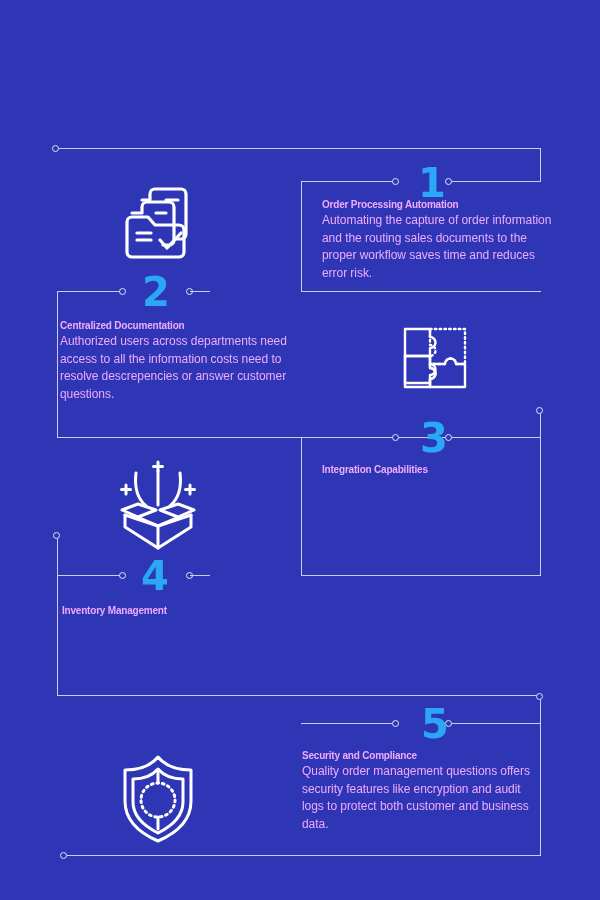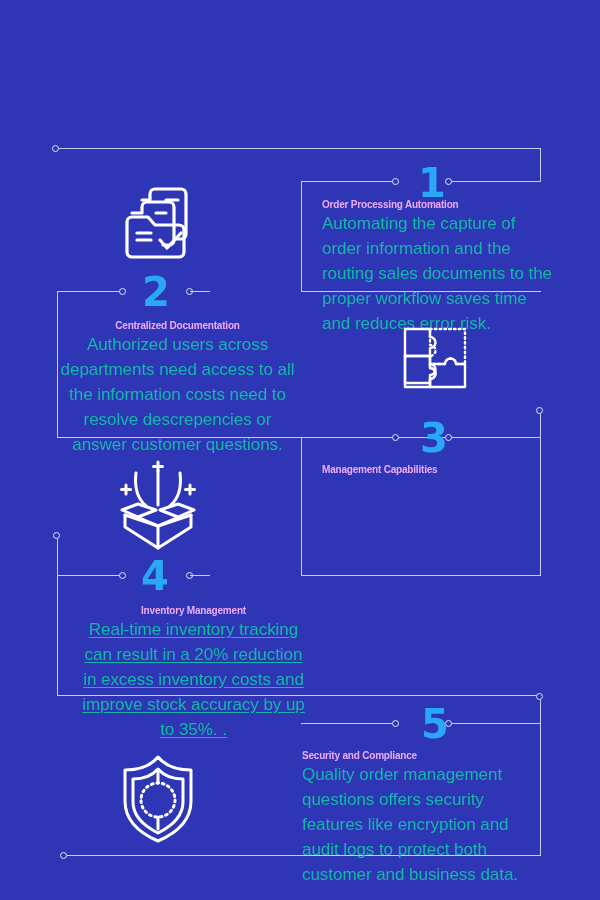--- a/index.html
+++ b/index.html
@@ -65,26 +65,26 @@
   .block{ position:absolute; width:235px; }
   .block .hd{
     font-size:10px;
     font-weight:bold;
     color:#f0abfc;
     letter-spacing:-0.2px;
     margin-bottom:2px;
     white-space:nowrap;
   }
   .block .bd{
-    font-size:17px;
+    font-size:12px;
     line-height:1.47;
-    color:#14b8a6;
+    color:#f0abfc;
     letter-spacing:-0.05px;
   }
-  .block.right-align{ text-align:center; }
+  .block.right-align{ text-align:left; }
   .block.underlined .bd{
     text-decoration:underline;
     text-underline-offset:2px;
   }
 
   
   .icon{ position:absolute; }
   .icon svg{ display:block; }
 </style>
 </head>
@@ -146,26 +146,25 @@
     <div class="hd">Order Processing Automation</div>
     <div class="bd">Automating  the capture of order information and the routing sales documents to the proper workflow saves time and reduces error risk.</div>
   </div>
 
   <div class="block right-align" style="left:60px; top:320px;">
     <div class="hd">Centralized Documentation</div>
     <div class="bd">Authorized users across departments need access to all the information costs need to resolve descrepencies or answer customer questions.</div>
   </div>
 
   <div class="block" style="left:322px; top:464px;">
-    <div class="hd">Management Capabilities</div>
-  </div>
-
-  <div class="block right-align underlined" style="left:76px; top:605px;">
+    <div class="hd">Integration Capabilities</div>
+  </div>
+
+  <div class="block right-align underlined" style="left:62px; top:605px;">
     <div class="hd">Inventory Management</div>
-    <div class="bd">Real-time inventory tracking can result in a 20% reduction in excess inventory costs and improve stock accuracy by up to 35%. .</div>
   </div>
 
   <div class="block" style="left:302px; top:750px;">
     <div class="hd">Security and Compliance</div>
     <div class="bd">Quality order management questions offers security features like encryption and audit logs to protect both customer and business data.</div>
   </div>
 
   <div class="icon" style="left:118px; top:178px;">
     <svg width="82" height="84" viewBox="0 0 82 84" fill="none" stroke="#ffffff" stroke-width="3.2" stroke-linecap="round" stroke-linejoin="round">
       <path d="M24 22 h8 v-6 a5 5 0 0 1 5-5 h26 a5 5 0 0 1 5 5 v40 a5 5 0 0 1 -5 5 h-6"></path>

